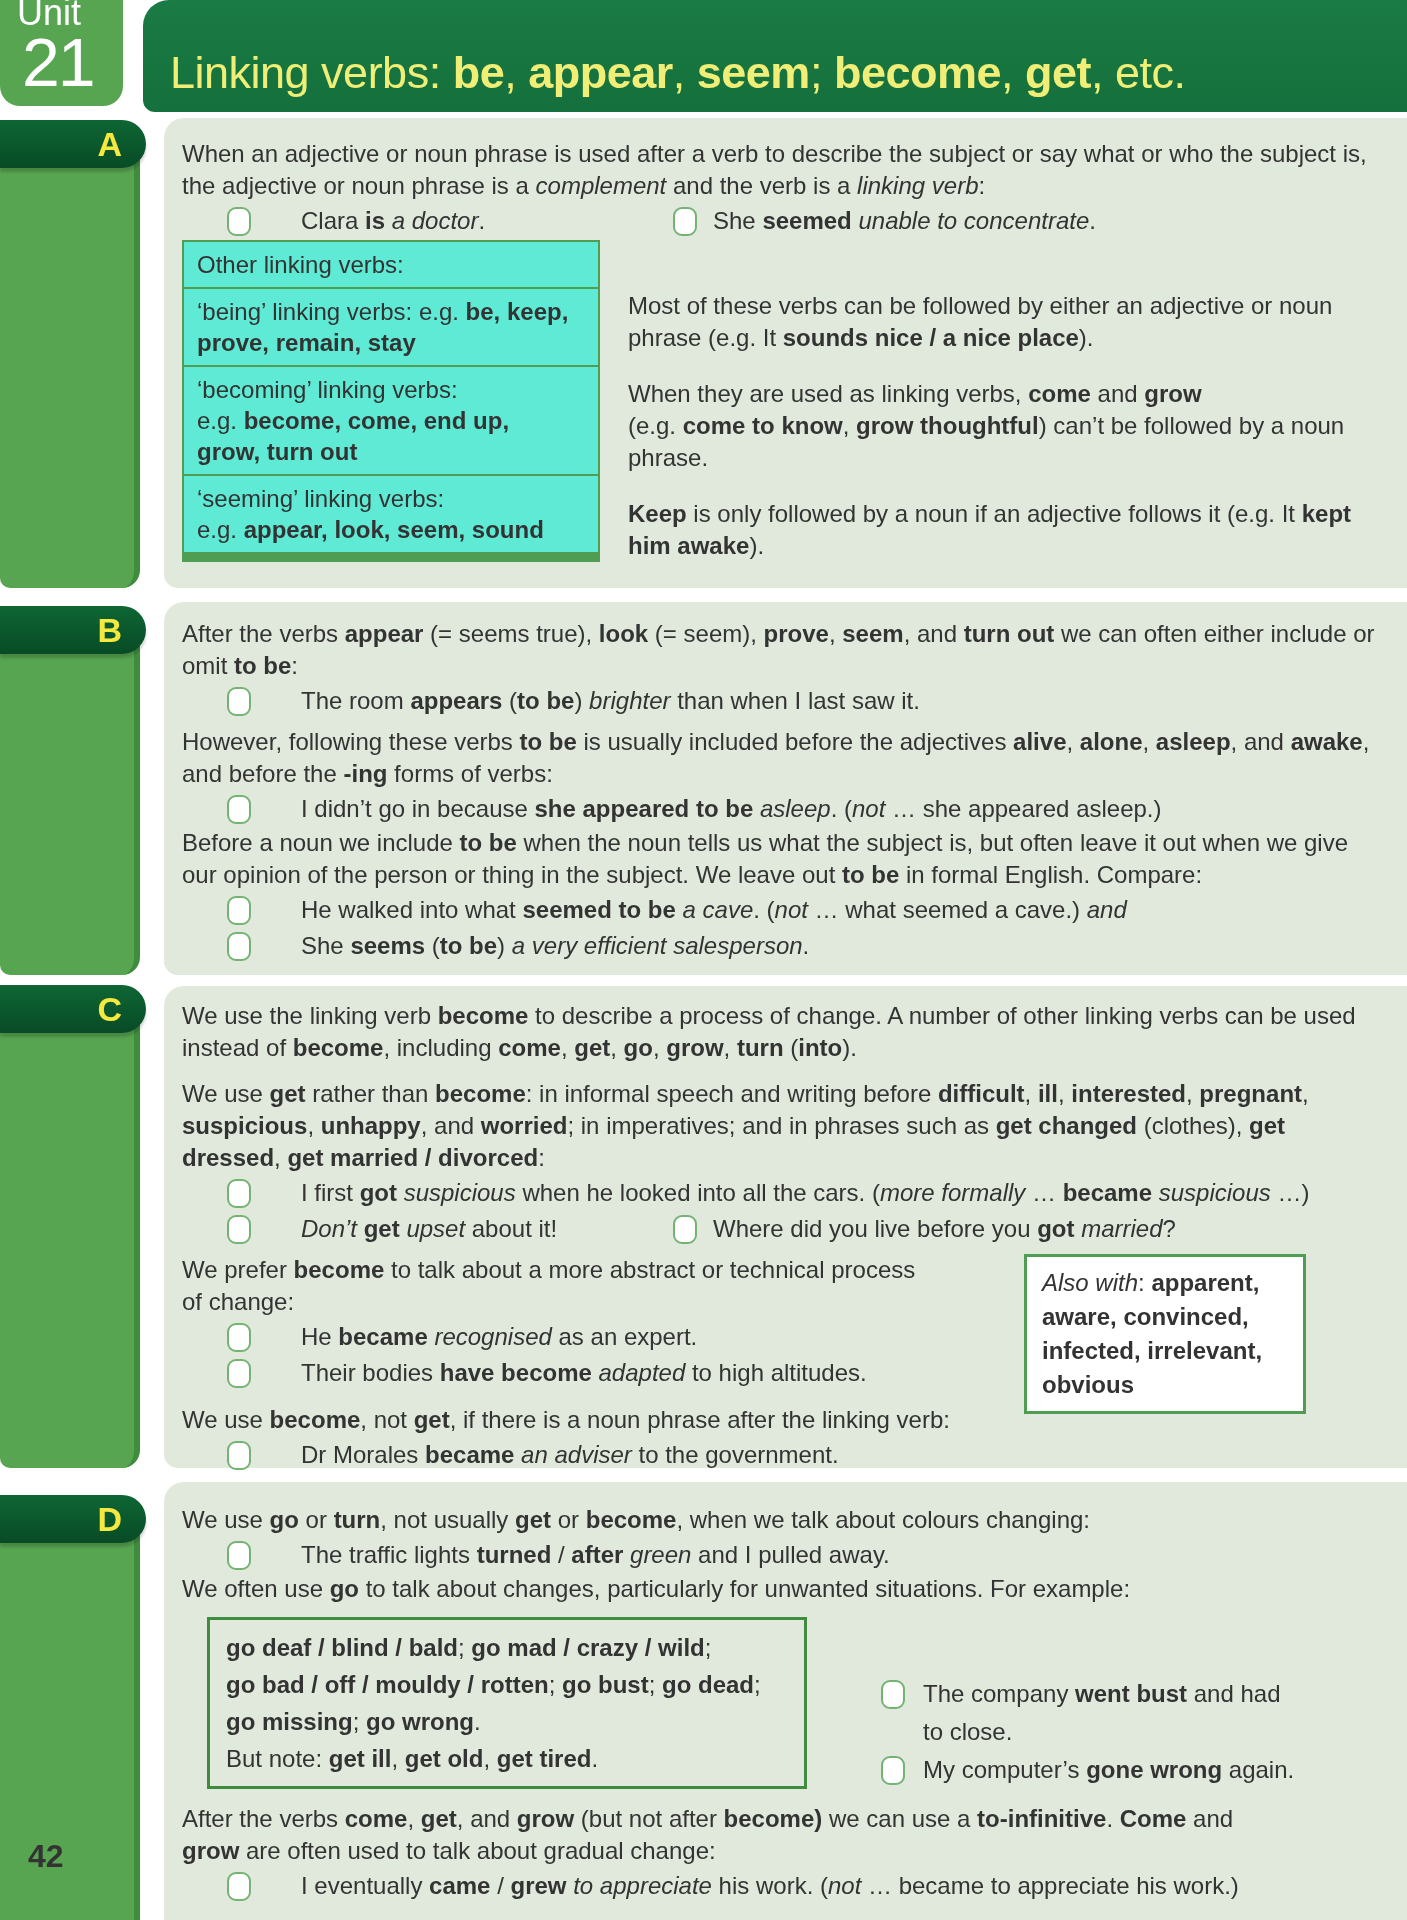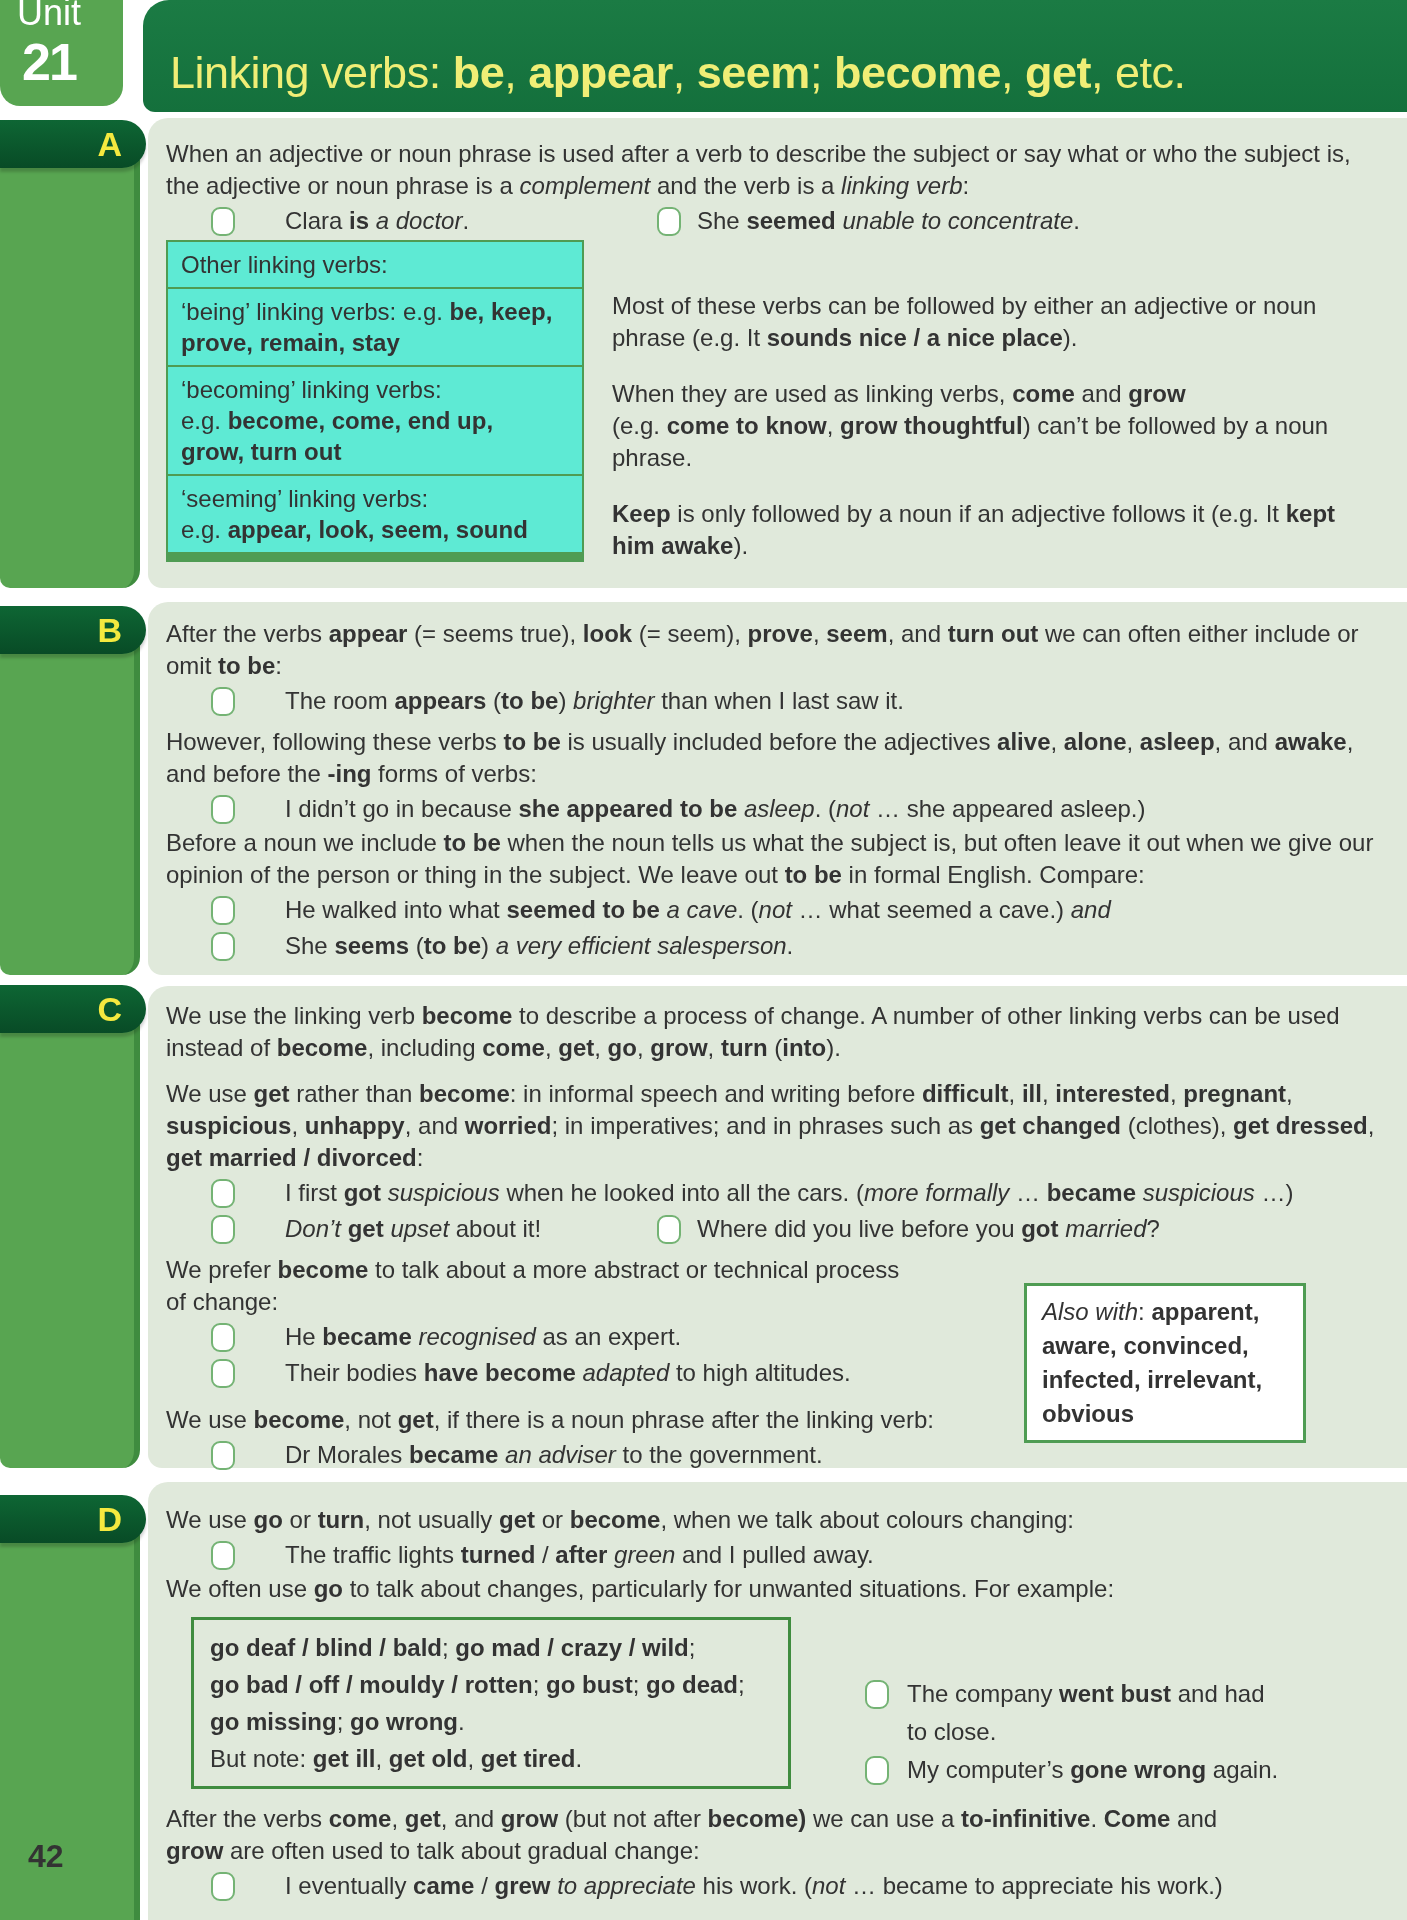--- a/index.html
+++ b/index.html
@@ -34,21 +34,21 @@
     padding:0 20px 13px 27px;
   }
   .title-text{font-size:45px;line-height:52px;color:var(--title-yellow);letter-spacing:-0.5px;}
 
   .unit-tab{
     position:absolute;left:0;top:0;width:123px;height:106px;
     background:var(--sidebar-green);
     border-radius:0 0 20px 20px;overflow:hidden;
   }
   .unit-word{position:absolute;left:17px;top:-7px;color:#fff;font-size:36px;line-height:40px;}
-  .unit-num{position:absolute;left:22px;top:28px;color:#fff;font-size:52px;line-height:68px;font-weight:700;letter-spacing:-2px;}
+  .unit-num{position:absolute;left:22px;top:28px;color:#fff;font-size:68px;line-height:68px;font-weight:400;letter-spacing:-2px;}
 
   
   .pill{
     position:absolute;left:0;width:146px;height:48px;
     background:linear-gradient(180deg,var(--pill-dark),var(--pill-darker));
     border-radius:0 24px 24px 0;
     box-shadow:0 4px 3px rgba(0,0,0,0.18);
     display:flex;align-items:center;justify-content:flex-end;
     padding-right:24px;z-index:3;
   }
@@ -61,21 +61,21 @@
   }
   #pill-a{top:120px;} #strip-a{top:160px;height:428px;}
   #pill-b{top:606px;} #strip-b{top:646px;height:329px;}
   #pill-c{top:985px;} #strip-c{top:1025px;height:443px;}
   #pill-d{top:1495px;} #strip-d{top:1535px;height:385px;border-radius:0;}
 
   .page-num{position:absolute;left:28px;top:1840px;font-size:32px;font-weight:700;color:#333;z-index:4;}
 
   
   .panel{
-    position:absolute;left:148px;right:0;
+    position:absolute;left:164px;right:0;
     background:var(--panel-green);
     border-radius:20px 0 0 14px;
     padding:0 28px 0 18px;z-index:2;
   }
   #panel-a{top:118px;height:470px;padding-top:20px;}
   #panel-b{top:602px;height:373px;padding-top:16px;}
   #panel-c{top:986px;height:482px;padding-top:14px;}
   #panel-d{top:1482px;height:438px;padding-top:22px;border-bottom-left-radius:0;}
 
   .p{margin:0;}
@@ -97,21 +97,21 @@
   .lv-table{
     flex:none;width:418px;border:2px solid var(--border-green);
     background:var(--border-green);
   }
   .lv-cell{background:#5eead4;padding:7px 13px;line-height:31px;}
   .lv-cell + .lv-cell{margin-top:2px;}
   .a-notes{flex:none;width:726px;margin-left:28px;padding-top:50px;}
   .a-notes .p + .p{margin-top:24px;}
 
   
-  .c-cols{display:flex;margin-top:8px;align-items:center;}
+  .c-cols{display:flex;margin-top:8px;align-items:flex-start;}
   .c-left{flex:1;padding-right:20px;}
   .also-box{
     flex:none;width:282px;margin-right:73px;
     background:#fff;border:3px solid var(--border-green);
     padding:9px 15px;line-height:34px;
   }
 
   
   .d-cols{display:flex;margin-top:12px;align-items:flex-end;padding-left:25px;}
   .go-box{

